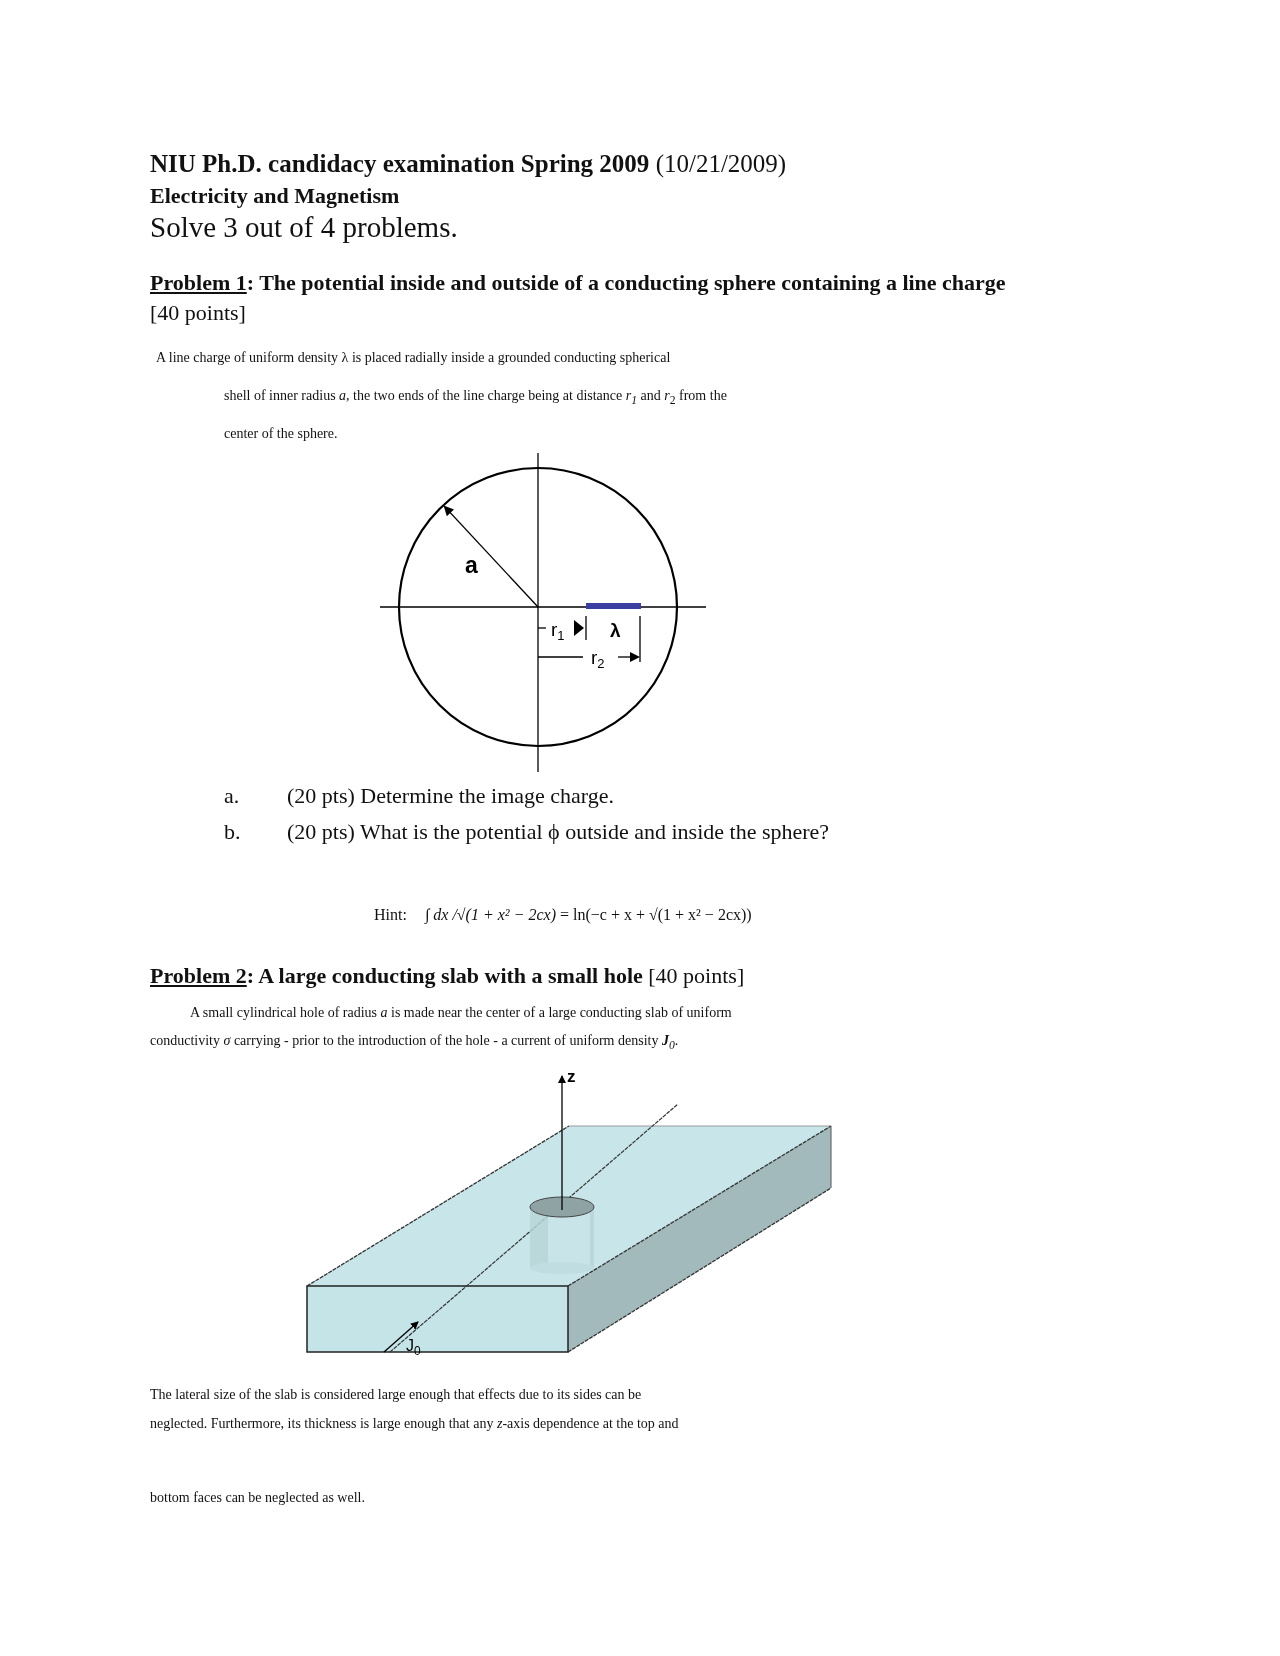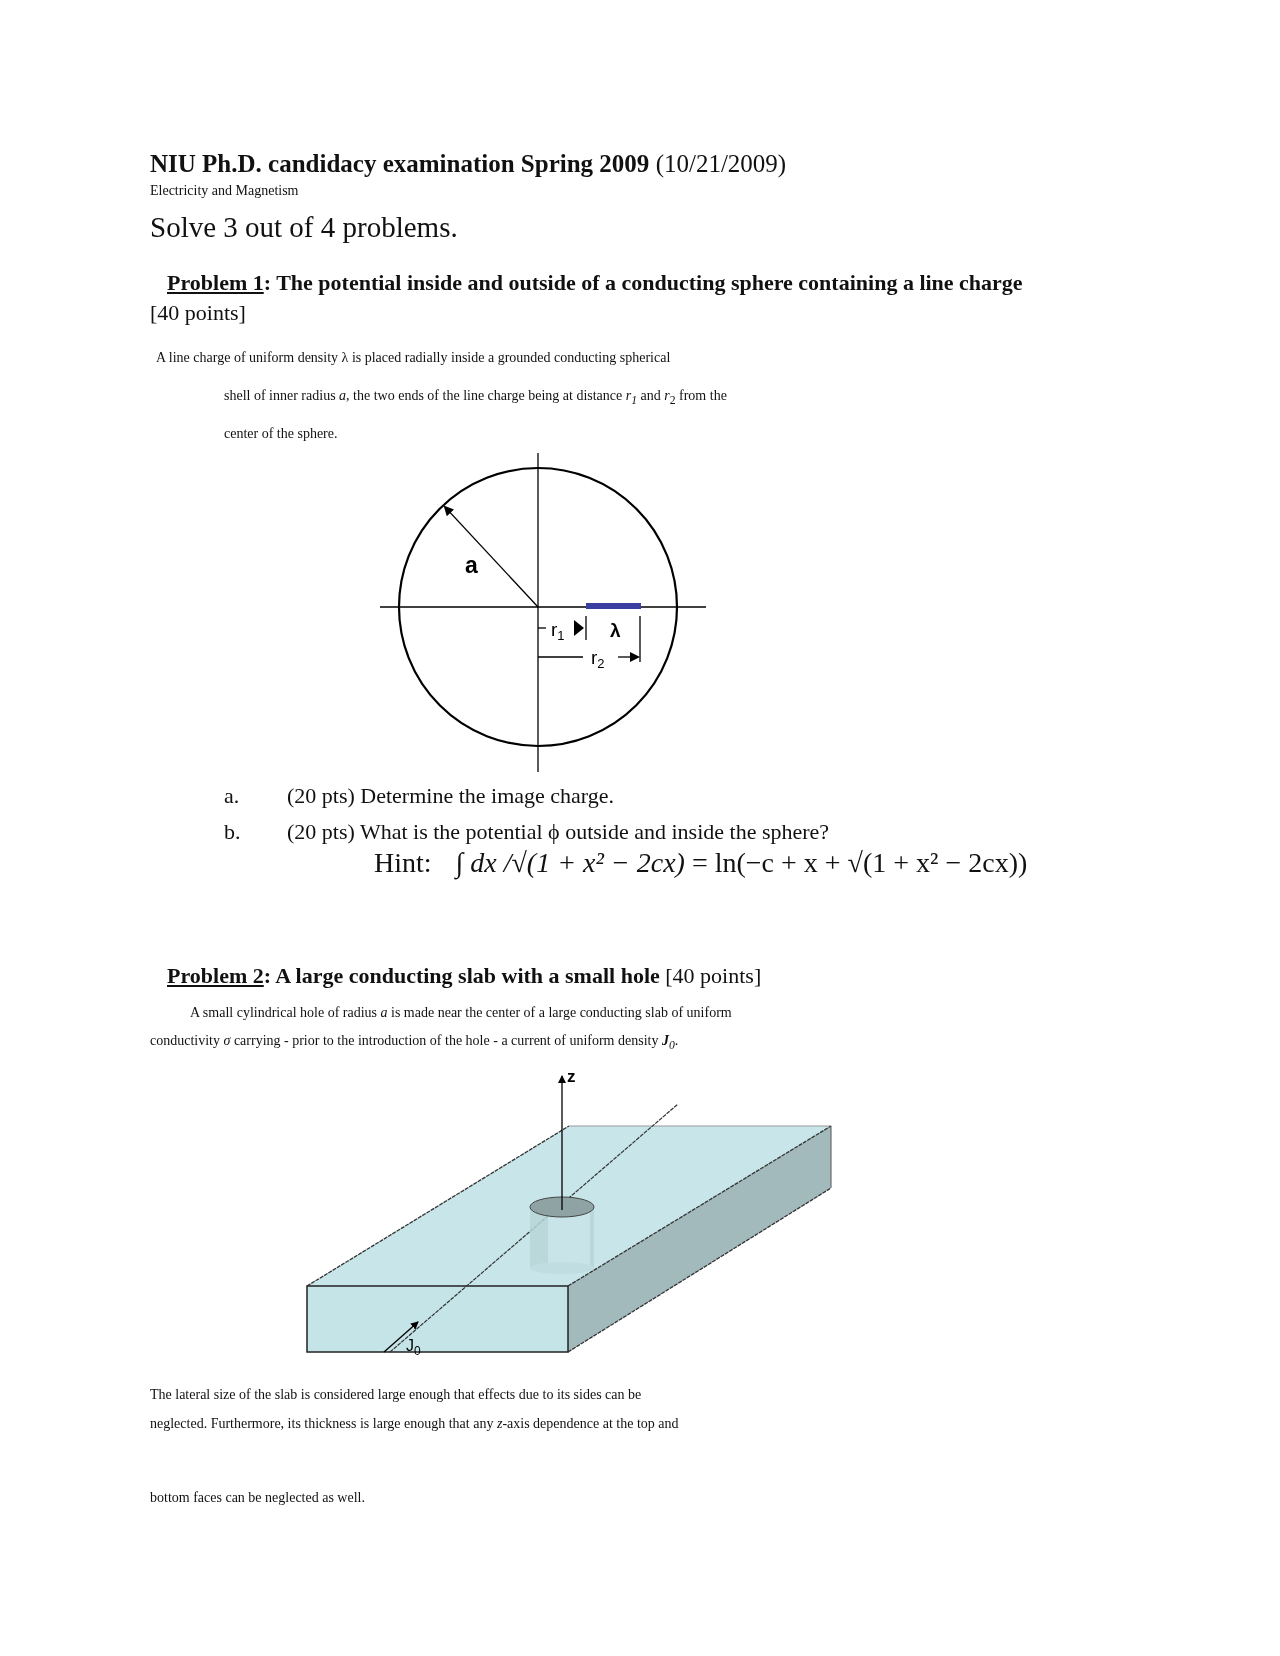--- a/index.html
+++ b/index.html
@@ -3,34 +3,34 @@
 <meta charset="utf-8">
 <style>
   html, body { margin: 0; padding: 0; background: #ffffff; }
   body {
     width: 1280px; height: 1656px; position: relative; overflow: hidden;
     font-family: "Liberation Serif", "DejaVu Serif", serif; color: #111;
   }
   .abs { position: absolute; white-space: nowrap; }
   .title { left: 150px; top: 150px; font-size: 25px; font-weight: bold; }
   .title .date { font-weight: normal; }
-  .subtitle { left: 150px; top: 183px; font-size: 14px; font-weight: normal; }
+  .subtitle { left: 150px; top: 183px; font-size: 22px; font-weight: bold; }
   .instr { left: 150px; top: 211px; font-size: 29px; }
   .prob-head { font-size: 22px; font-weight: bold; }
-  .prob-head .ul { text-decoration: underline; margin-left: 17px; }
+  .prob-head .ul { text-decoration: underline; }
   .prob-head .pts { font-weight: normal; }
   .p1head { left: 150px; top: 270px; }
   .p1pts { left: 150px; top: 300px; font-size: 22px; }
   .body { font-size: 14px; }
   .p1l1 { left: 156px; top: 350px; }
   .p1l2 { left: 224px; top: 388px; }
   .p1l3 { left: 224px; top: 426px; }
   .sub { left: 224px; font-size: 22px; }
   .subtxt { left: 287px; font-size: 22px; }
-  .hint { left: 374px; top: 847px; font-size: 28px; }
+  .hint { left: 374px; top: 906px; font-size: 16px; }
   .p2head { left: 150px; top: 963px; }
   .p2l1 { left: 150px; top: 1005px; margin-left: 40px; }
   .p2l2 { left: 150px; top: 1033px; }
   .p2end1 { left: 150px; top: 1387px; font-family: Liberation Serif, serif; }
   .p2end2 { left: 150px; top: 1416px; }
   .p2end3 { left: 150px; top: 1490px; }
   i { font-style: italic; }
   svg text { font-family: "Liberation Sans", "DejaVu Sans", sans-serif; }
 </style>
 </head>

